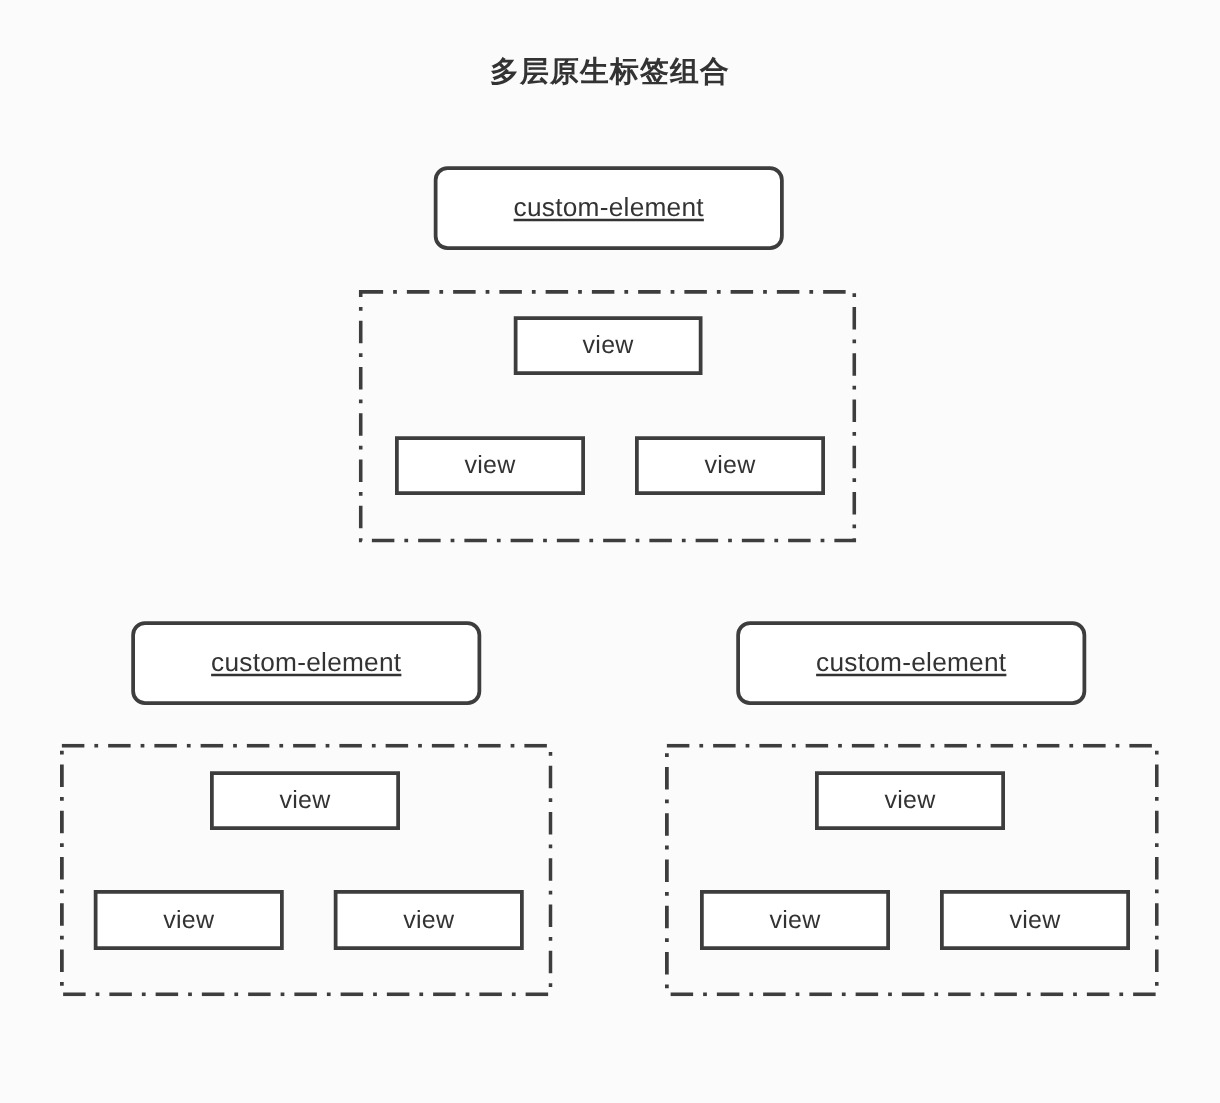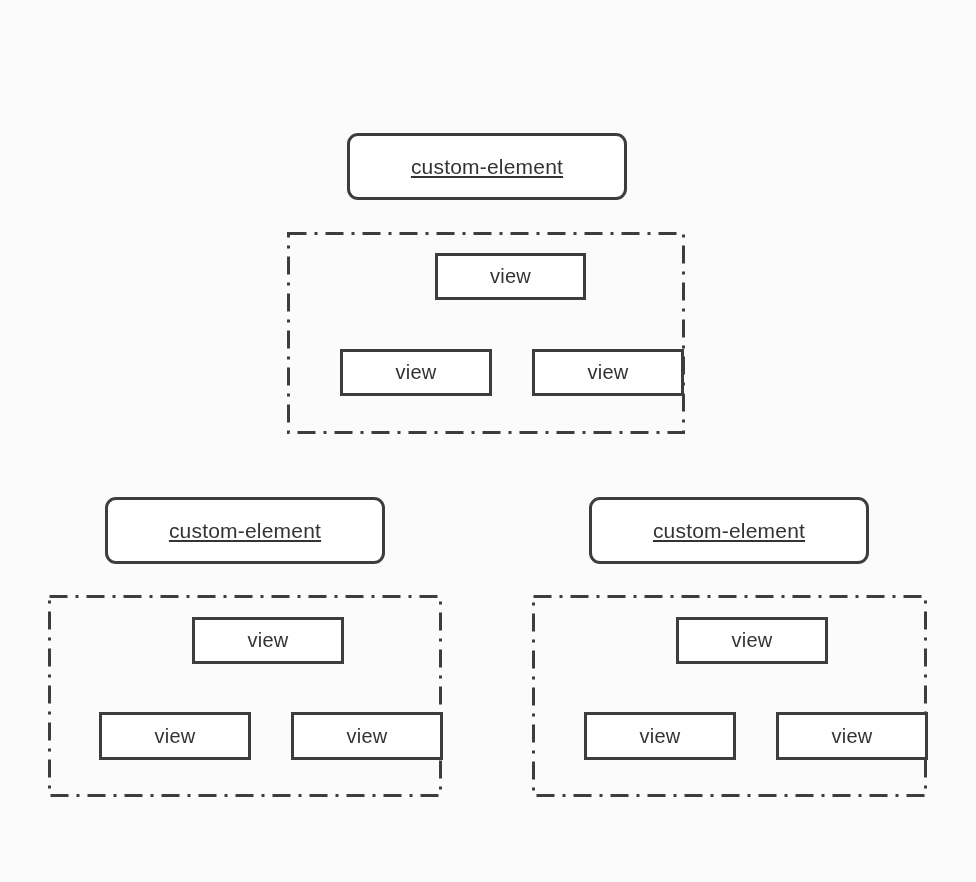--- a/index.html
+++ b/index.html
@@ -79,21 +79,20 @@
     background: #ffffff;
     border: 3px solid #3d3d3d;
     border-radius: 0;
     display: flex;
     align-items: center;
     justify-content: center;
     font-size: 20px;
     color: #333333;
     letter-spacing: 0.2px;
     white-space: nowrap;
-    margin-left: 24px;
   }
 
   
   #group-top            { left: 0;    top: 0;   width: 976px; height: 450px; }
   #group-top .ce-1      { left: 347px; top: 133px; width: 280px; height: 67px; }
   #group-top .sc-1      { left: 287px; top: 232px; width: 398px; height: 202px; }
   #group-top .v-1a      { left: 411px; top: 253px; width: 151px; height: 47px; }
   #group-top .v-1b      { left: 316px; top: 349px; width: 152px; height: 47px; }
   #group-top .v-1c      { left: 508px; top: 349px; width: 152px; height: 47px; }
 
@@ -111,20 +110,21 @@
   #group-bottom-right .sc-3   { left: 532px; top: 595px; width: 395px; height: 202px; }
   #group-bottom-right .v-3a   { left: 652px; top: 617px; width: 152px; height: 47px; }
   #group-bottom-right .v-3b   { left: 560px; top: 712px; width: 152px; height: 48px; }
   #group-bottom-right .v-3c   { left: 752px; top: 712px; width: 152px; height: 48px; }
 </style>
 </head>
 <body>
 
 <div id="canvas">
 
+  <div class="diagram-title">多层原生标签组合</div>
 
   <div class="node-group" id="group-top">
 
     <div class="custom-element-node ce-1">custom-element</div>
 
     <div class="slot-container sc-1">
       <svg class="dash-frame" viewBox="0 0 398 202" preserveAspectRatio="none">
         <rect x="1.5" y="1.5" width="395" height="199" fill="none" stroke="#3d3d3d" stroke-width="3" stroke-dasharray="18 8 3 8" stroke-linecap="butt"></rect>
       </svg>
     </div>

